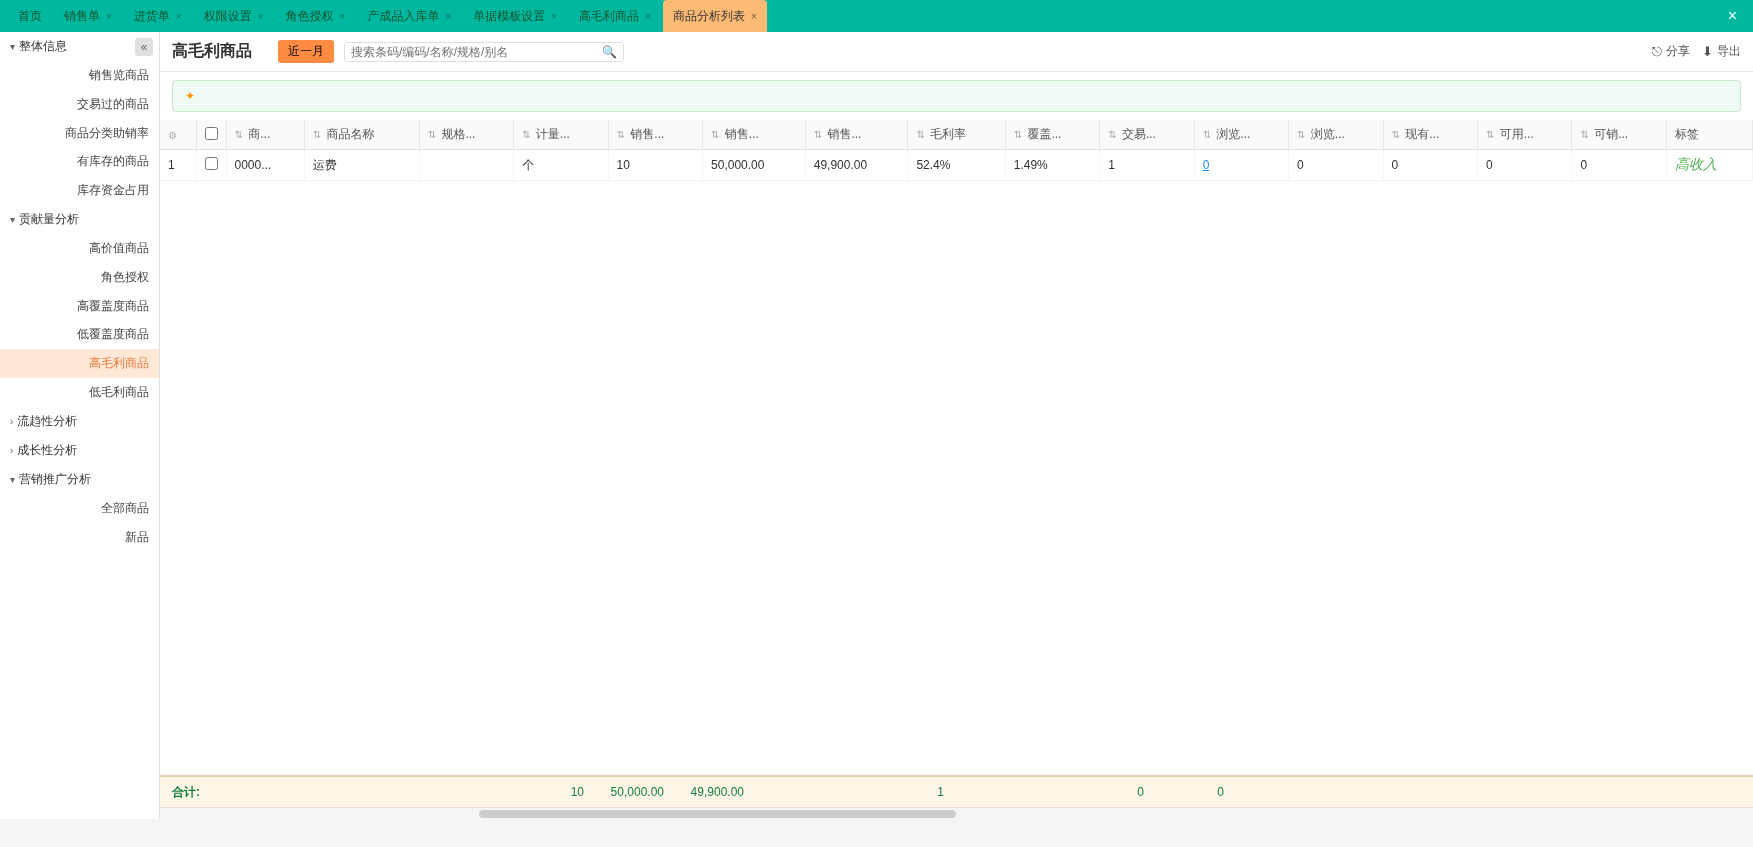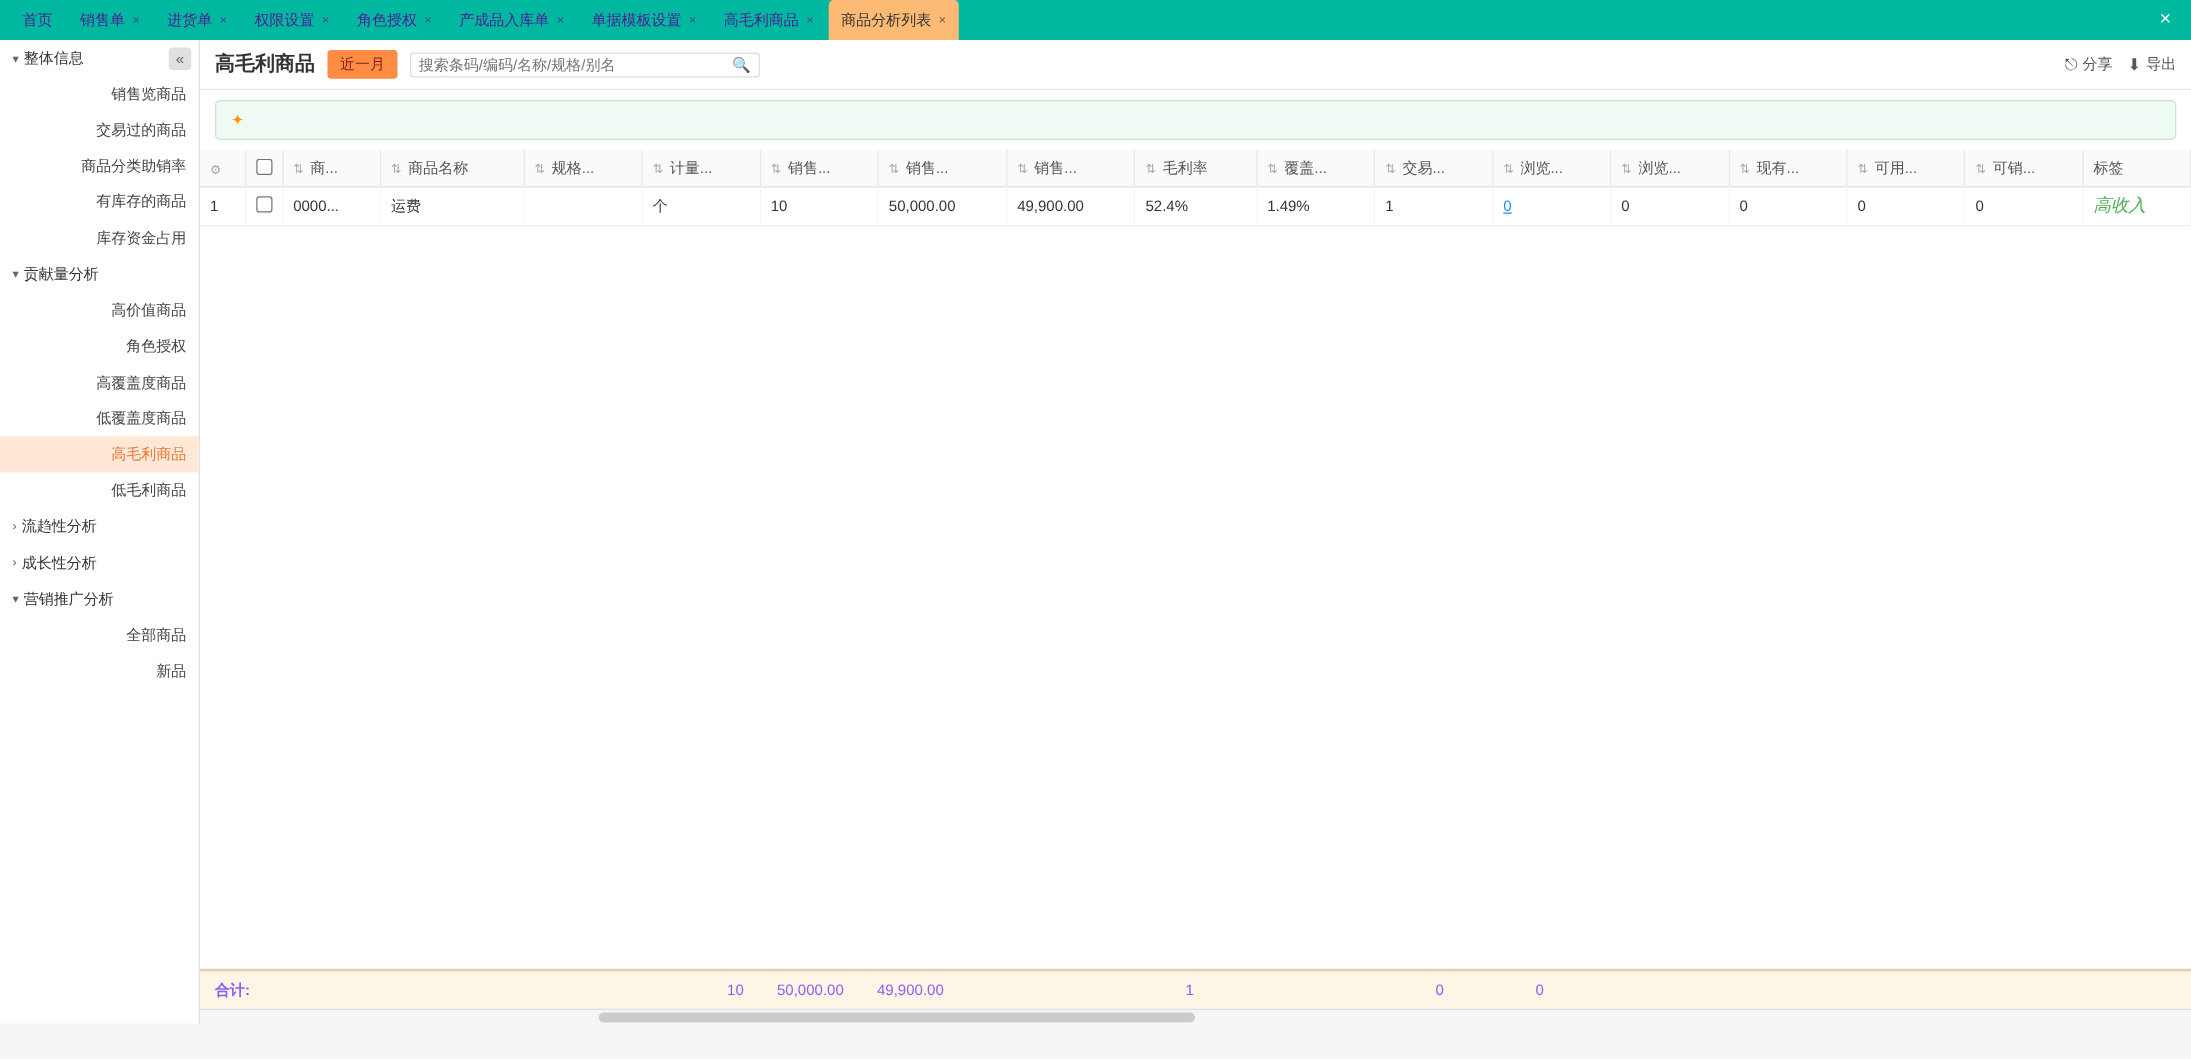--- a/index.html
+++ b/index.html
@@ -16,21 +16,21 @@
       gap: 2px;
       position: relative;
     }
     .nav-item {
       padding: 0 10px;
       height: 32px;
       display: flex;
       align-items: center;
       cursor: pointer;
       white-space: nowrap;
-      color: #4c1d95;
+      color: #14532d;
       font-size: 12px;
       gap: 4px;
     }
     .nav-item.active {
       background: #fdba74;
       color: #333;
       border-radius: 4px 4px 0 0;
       justify-content: flex-end;
     }
     .nav-item .close-x {
@@ -105,26 +105,27 @@
       gap: 10px;
       position: relative;
     }
     .content-title {
       font-size: 16px;
       font-weight: bold;
       color: #333;
     }
     .filter-btn {
       background: #ff8c42;
-      color: #7f1d1d;
+      color: #000000;
       border: none;
       border-radius: 3px;
       padding: 3px 10px;
       cursor: pointer;
       font-size: 12px;
+      margin-left: 16px;
     }
     .search-box {
       display: flex;
       align-items: center;
       border: 1px solid #ddd;
       border-radius: 3px;
       padding: 2px 6px;
       flex: 1;
       max-width: 280px;
     }
@@ -205,24 +206,24 @@
     .tag-high { color: #4caf50; font-size: 14px; font-style: italic; }
     .link-blue { color: #1890ff; text-decoration: underline; cursor: pointer; }
 
     
     .footer-total {
       background: #fdf5e6;
       border-top: 2px solid #e0d0b0;
       padding: 6px 12px;
       display: flex;
       align-items: center;
-      gap: 23px;
+      gap: 12px;
       height: 32px;
       font-size: 12px;
-      color: #8b5cf6;
+      color: #15803d;
     }
     .total-label { font-weight: bold; }
     .total-values {
       display: flex;
       flex: 1;
       gap: 0;
     }
     .total-cell {
       text-align: right;
       padding: 0 8px;

